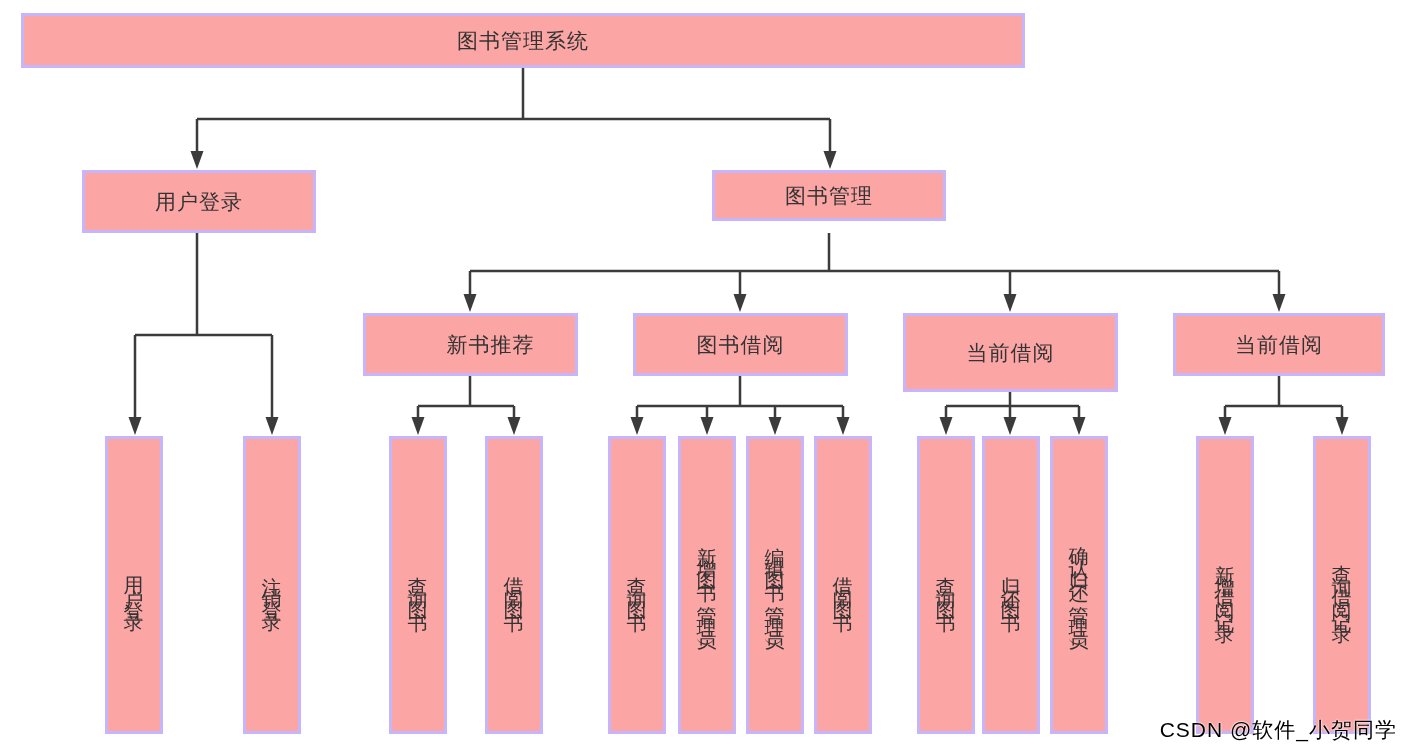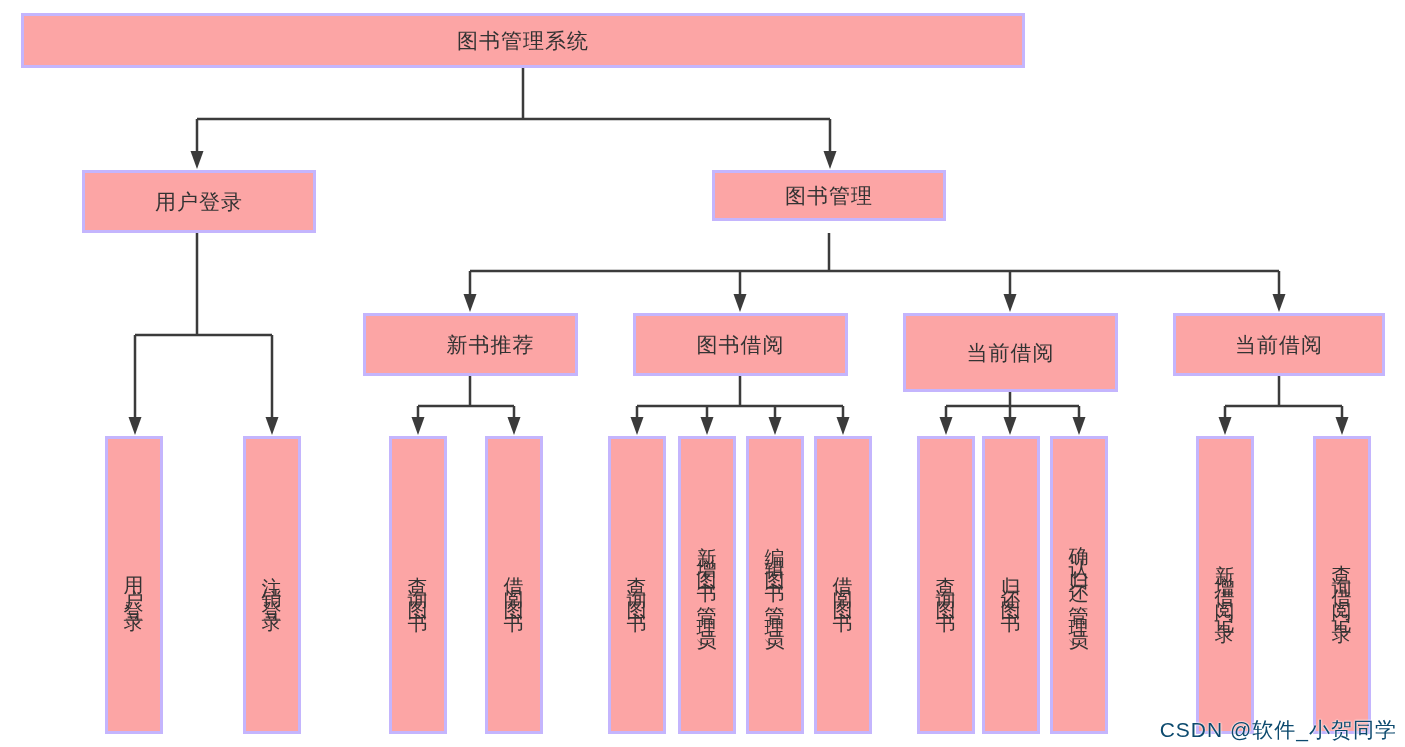--- a/index.html
+++ b/index.html
@@ -46,21 +46,21 @@
     writing-mode: vertical-rl;
     letter-spacing: 12px;
     line-height: 1;
     font-size: 20px;
     padding: 6px 0;
   }
   .watermark {
     position: absolute;
     right: 8px;
     bottom: 3px;
-    color: #0c4a6e;
+    color: #000000;
     font-size: 21px;
     letter-spacing: 1px;
     text-shadow: 0 0 2px #ffffff, 0 0 2px #ffffff;
     white-space: nowrap;
     text-align: center;
   }
 </style>
 </head>
 <body>
 

